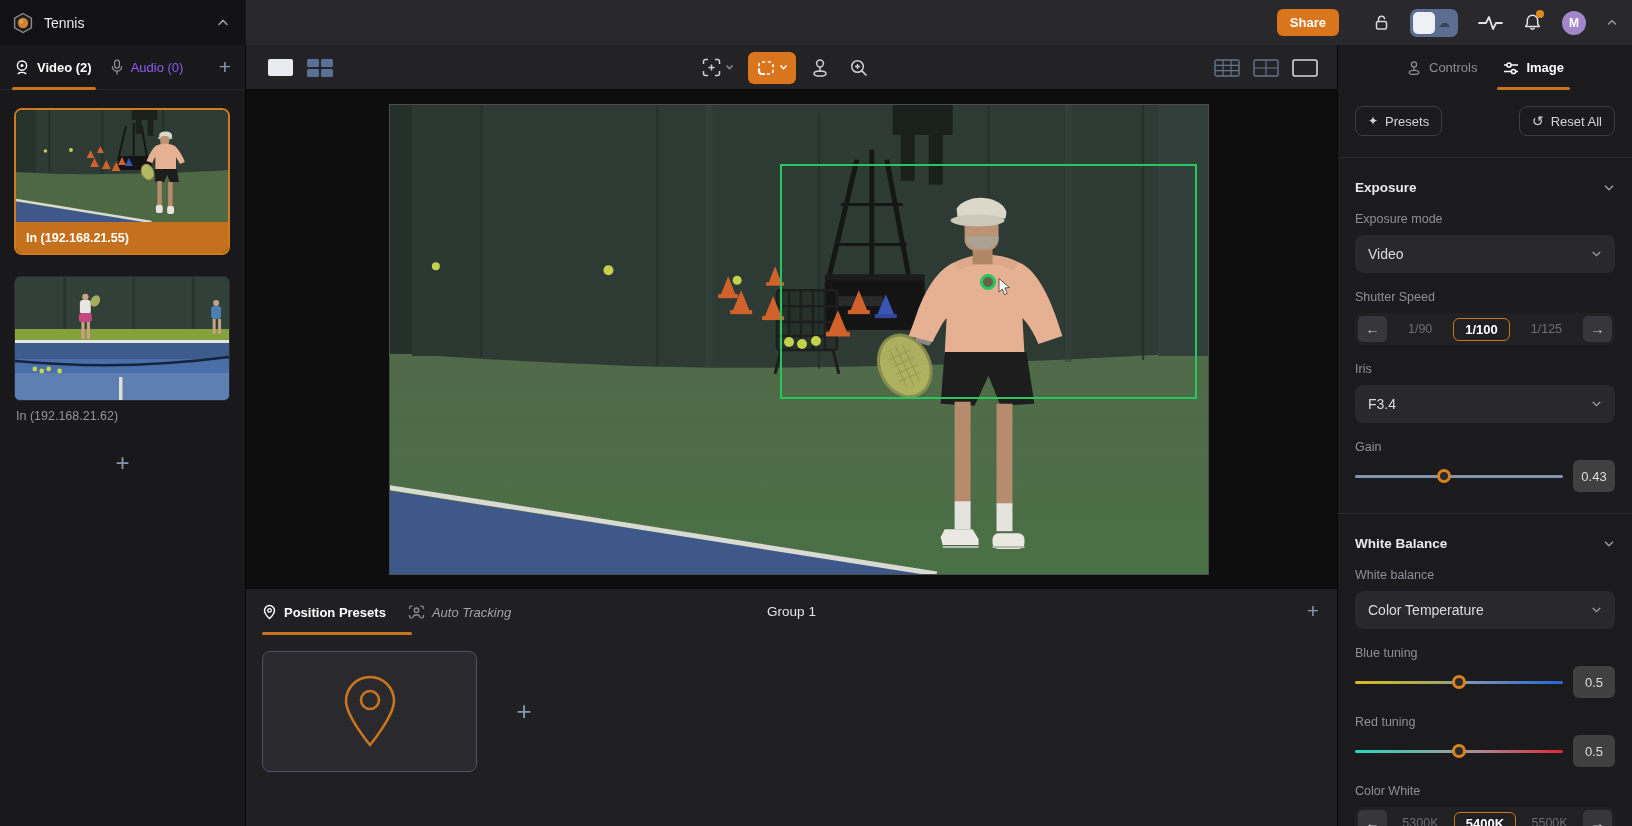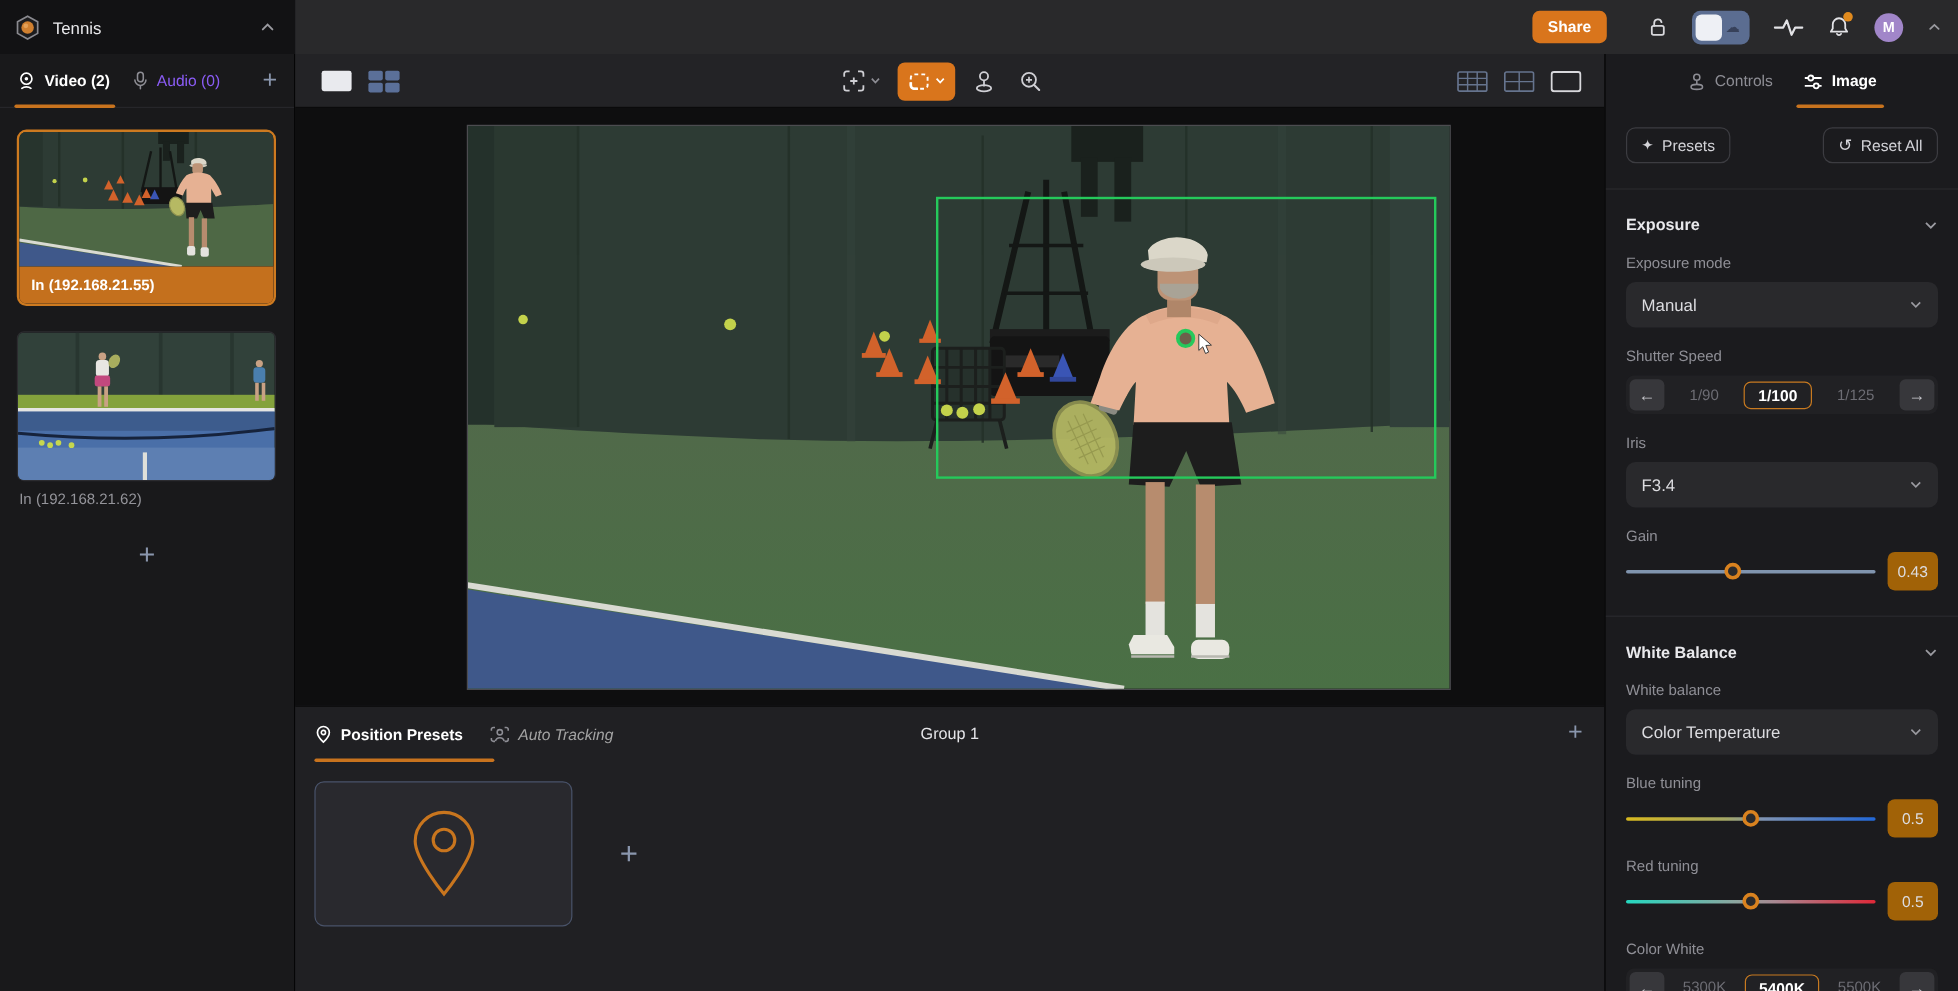--- a/index.html
+++ b/index.html
@@ -128,21 +128,21 @@
   .step-cur { border:1.5px solid #c87a20; border-radius:6px; padding:3px 11px;
               color:#fff; font-weight:bold; font-size:13px; cursor:pointer; }
   .slider-row { display:flex; align-items:center; margin-top:6px; gap:10px; }
   .slider { position:relative; flex:1; height:32px; cursor:pointer; }
   .slider .track { position:absolute; top:14.5px; left:0; right:0; height:3px;
                    border-radius:2px; background:#8094ae; }
   .slider .track.grad-blue { background:linear-gradient(90deg,#d8b91e,#a4a765 40%,#7e93b4 55%,#2268d8); }
   .slider .track.grad-red  { background:linear-gradient(90deg,#25d8c0,#8fa49e 45%,#a88791 60%,#e02838); }
   .slider .handle { position:absolute; top:9px; width:14px; height:14px; border-radius:50%;
                     background:#2a2a2c; border:3.5px solid #d9821f; }
-  .value-box { width:42px; height:32px; background:#a16207; border-radius:6px;
+  .value-box { width:42px; height:32px; background:#404040; border-radius:6px;
                color:#dcdce0; font-size:13px; display:flex; align-items:center;
                justify-content:center; }
   svg { display:block; }
 </style>
 </head>
 <body>
 
 <div class="app">
 
   <div class="topbar">
@@ -525,21 +525,21 @@
       <div class="rp-divider"></div>
 
       <div class="sec-head">
         <span class="sec-title">Exposure</span>
         <svg width="12" height="8" viewBox="0 0 12 8">
             <polyline points="2,1.8 6,5.8 10,1.8" fill="none" stroke="#9a9aa0" stroke-width="1.5"></polyline>
           </svg>
       </div>
       <div class="field-label">Exposure mode</div>
       <div class="select">
-        <span class="sel-val">Manual</span>
+        <span class="sel-val">Video</span>
         <svg width="11" height="8" viewBox="0 0 12 8">
             <polyline points="2,1.8 6,5.8 10,1.8" fill="none" stroke="#9a9aa0" stroke-width="1.5"></polyline>
           </svg>
       </div>
       <div class="field-label">Shutter Speed</div>
       <div class="stepper">
         <button class="step-arrow">←</button>
         <span class="step-opt">1/90</span>
         <span class="step-cur">1/100</span>
         <span class="step-opt">1/125</span>

